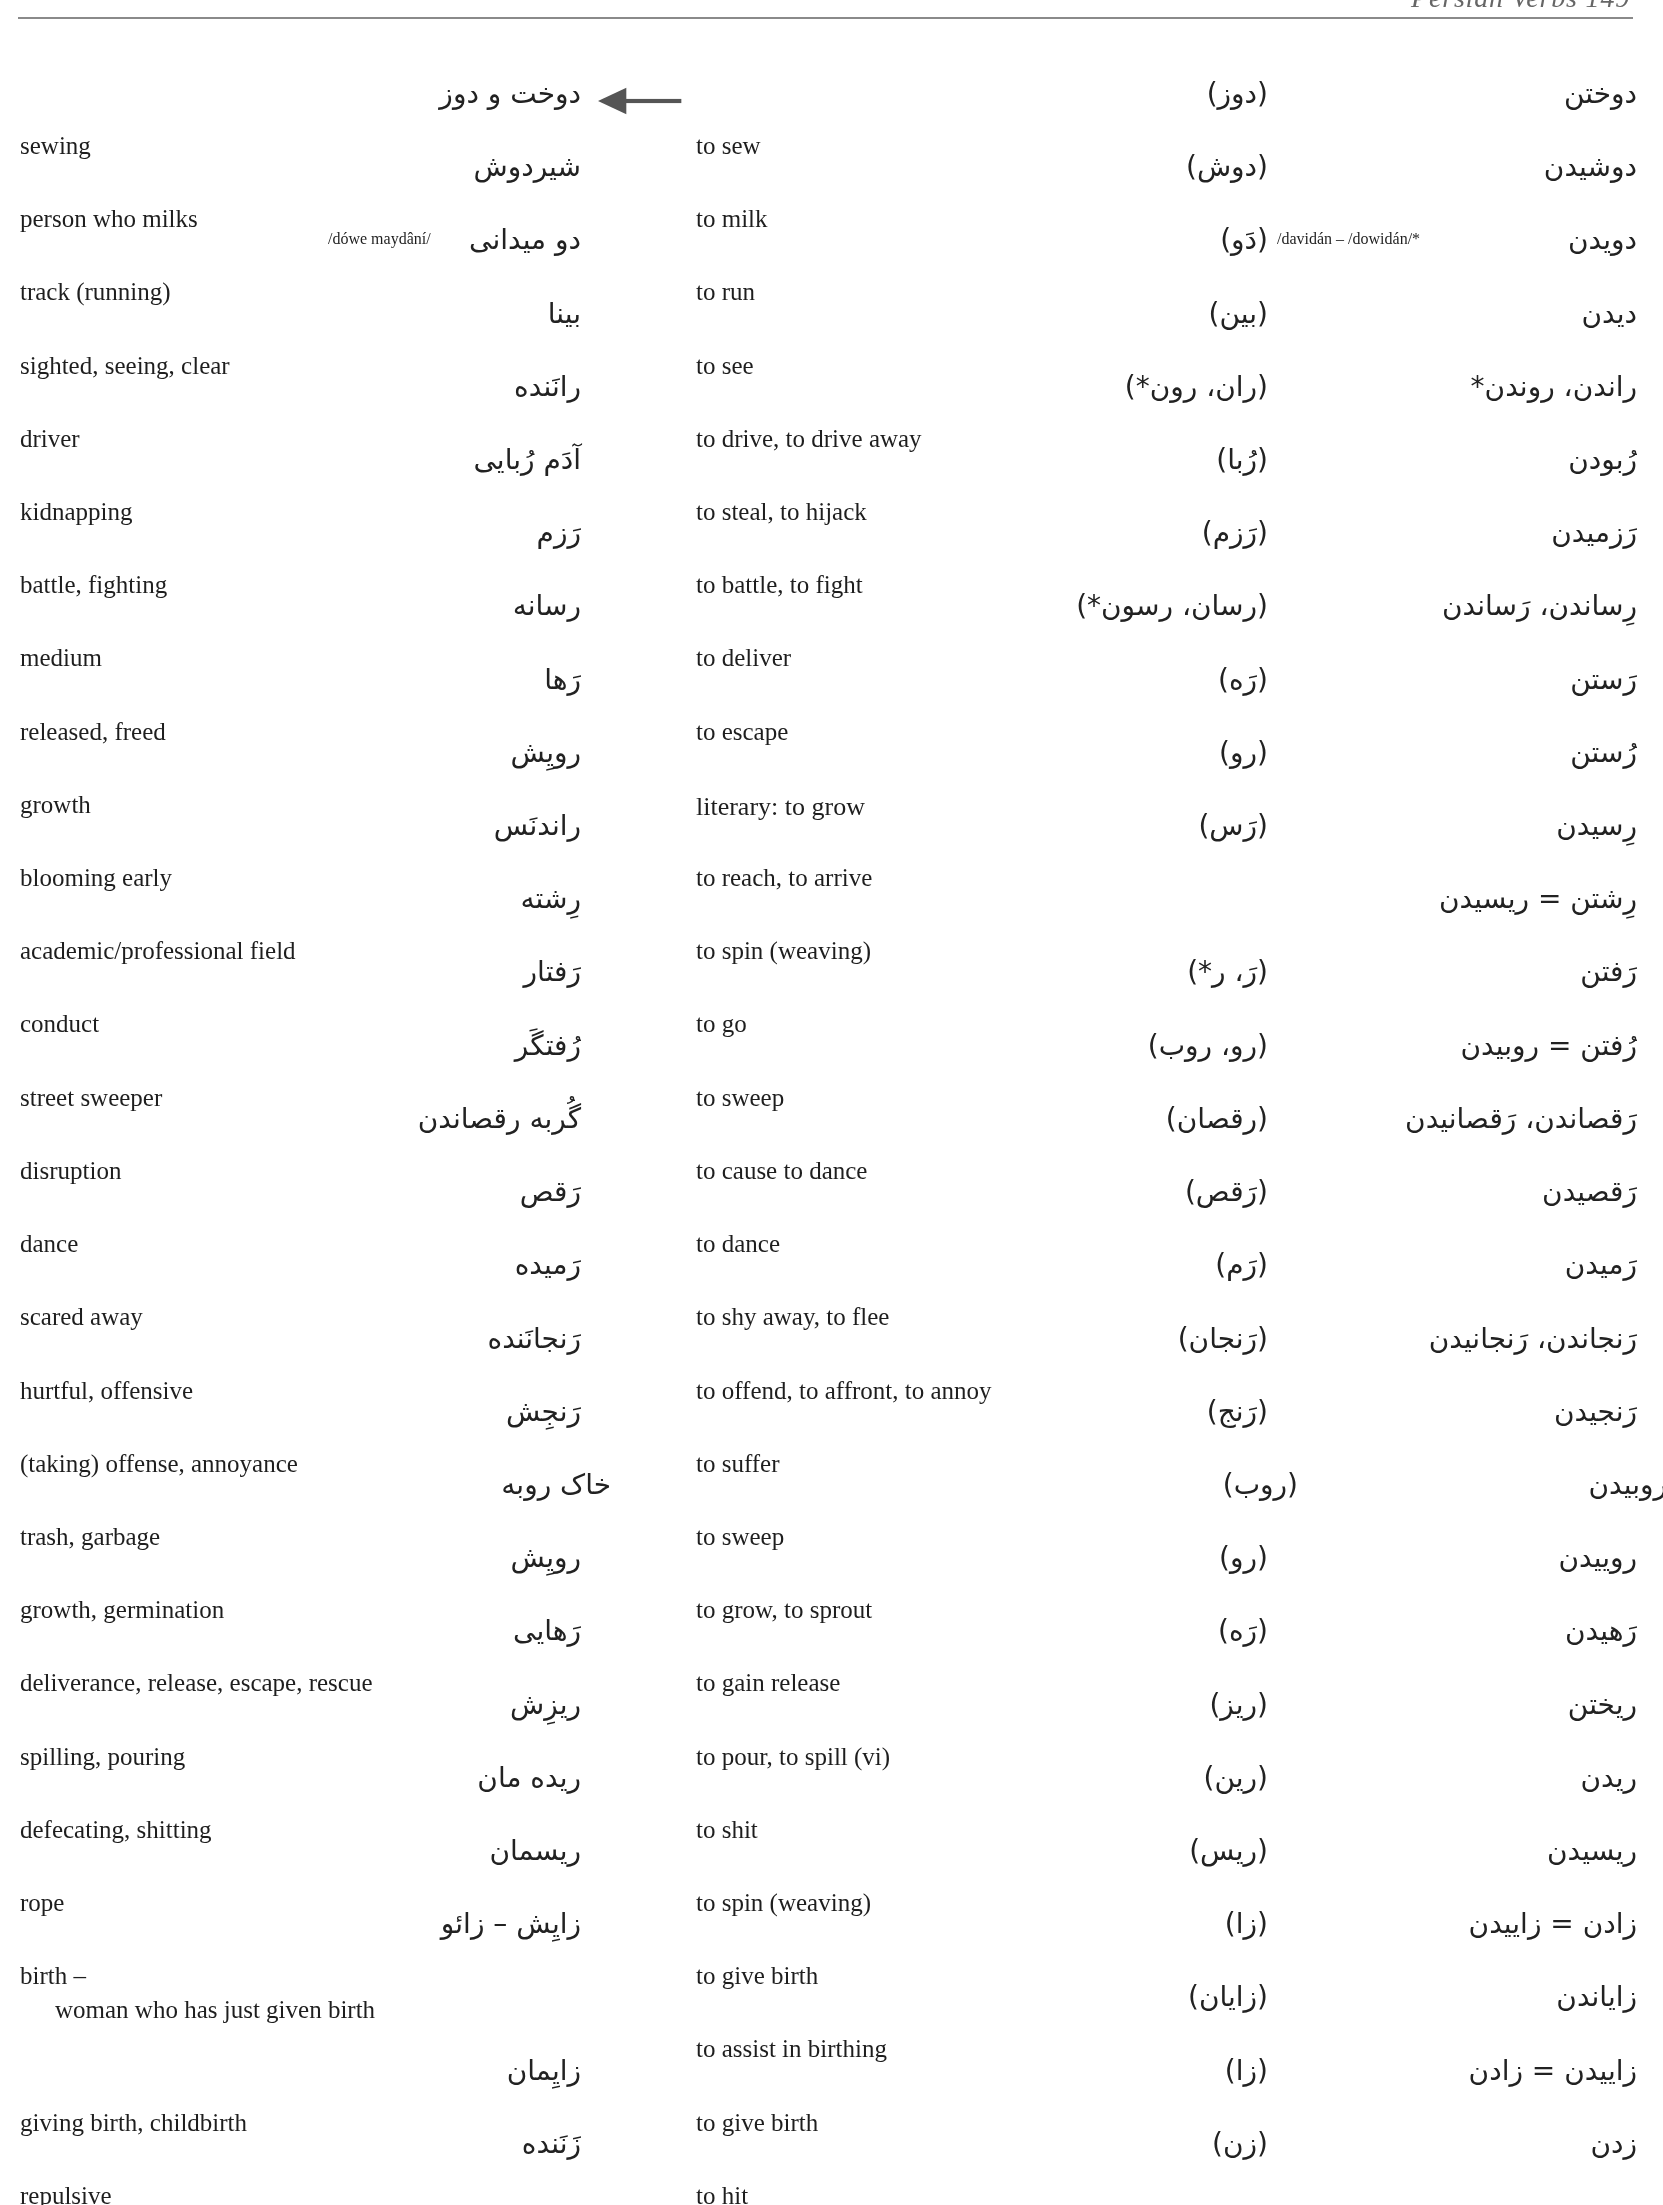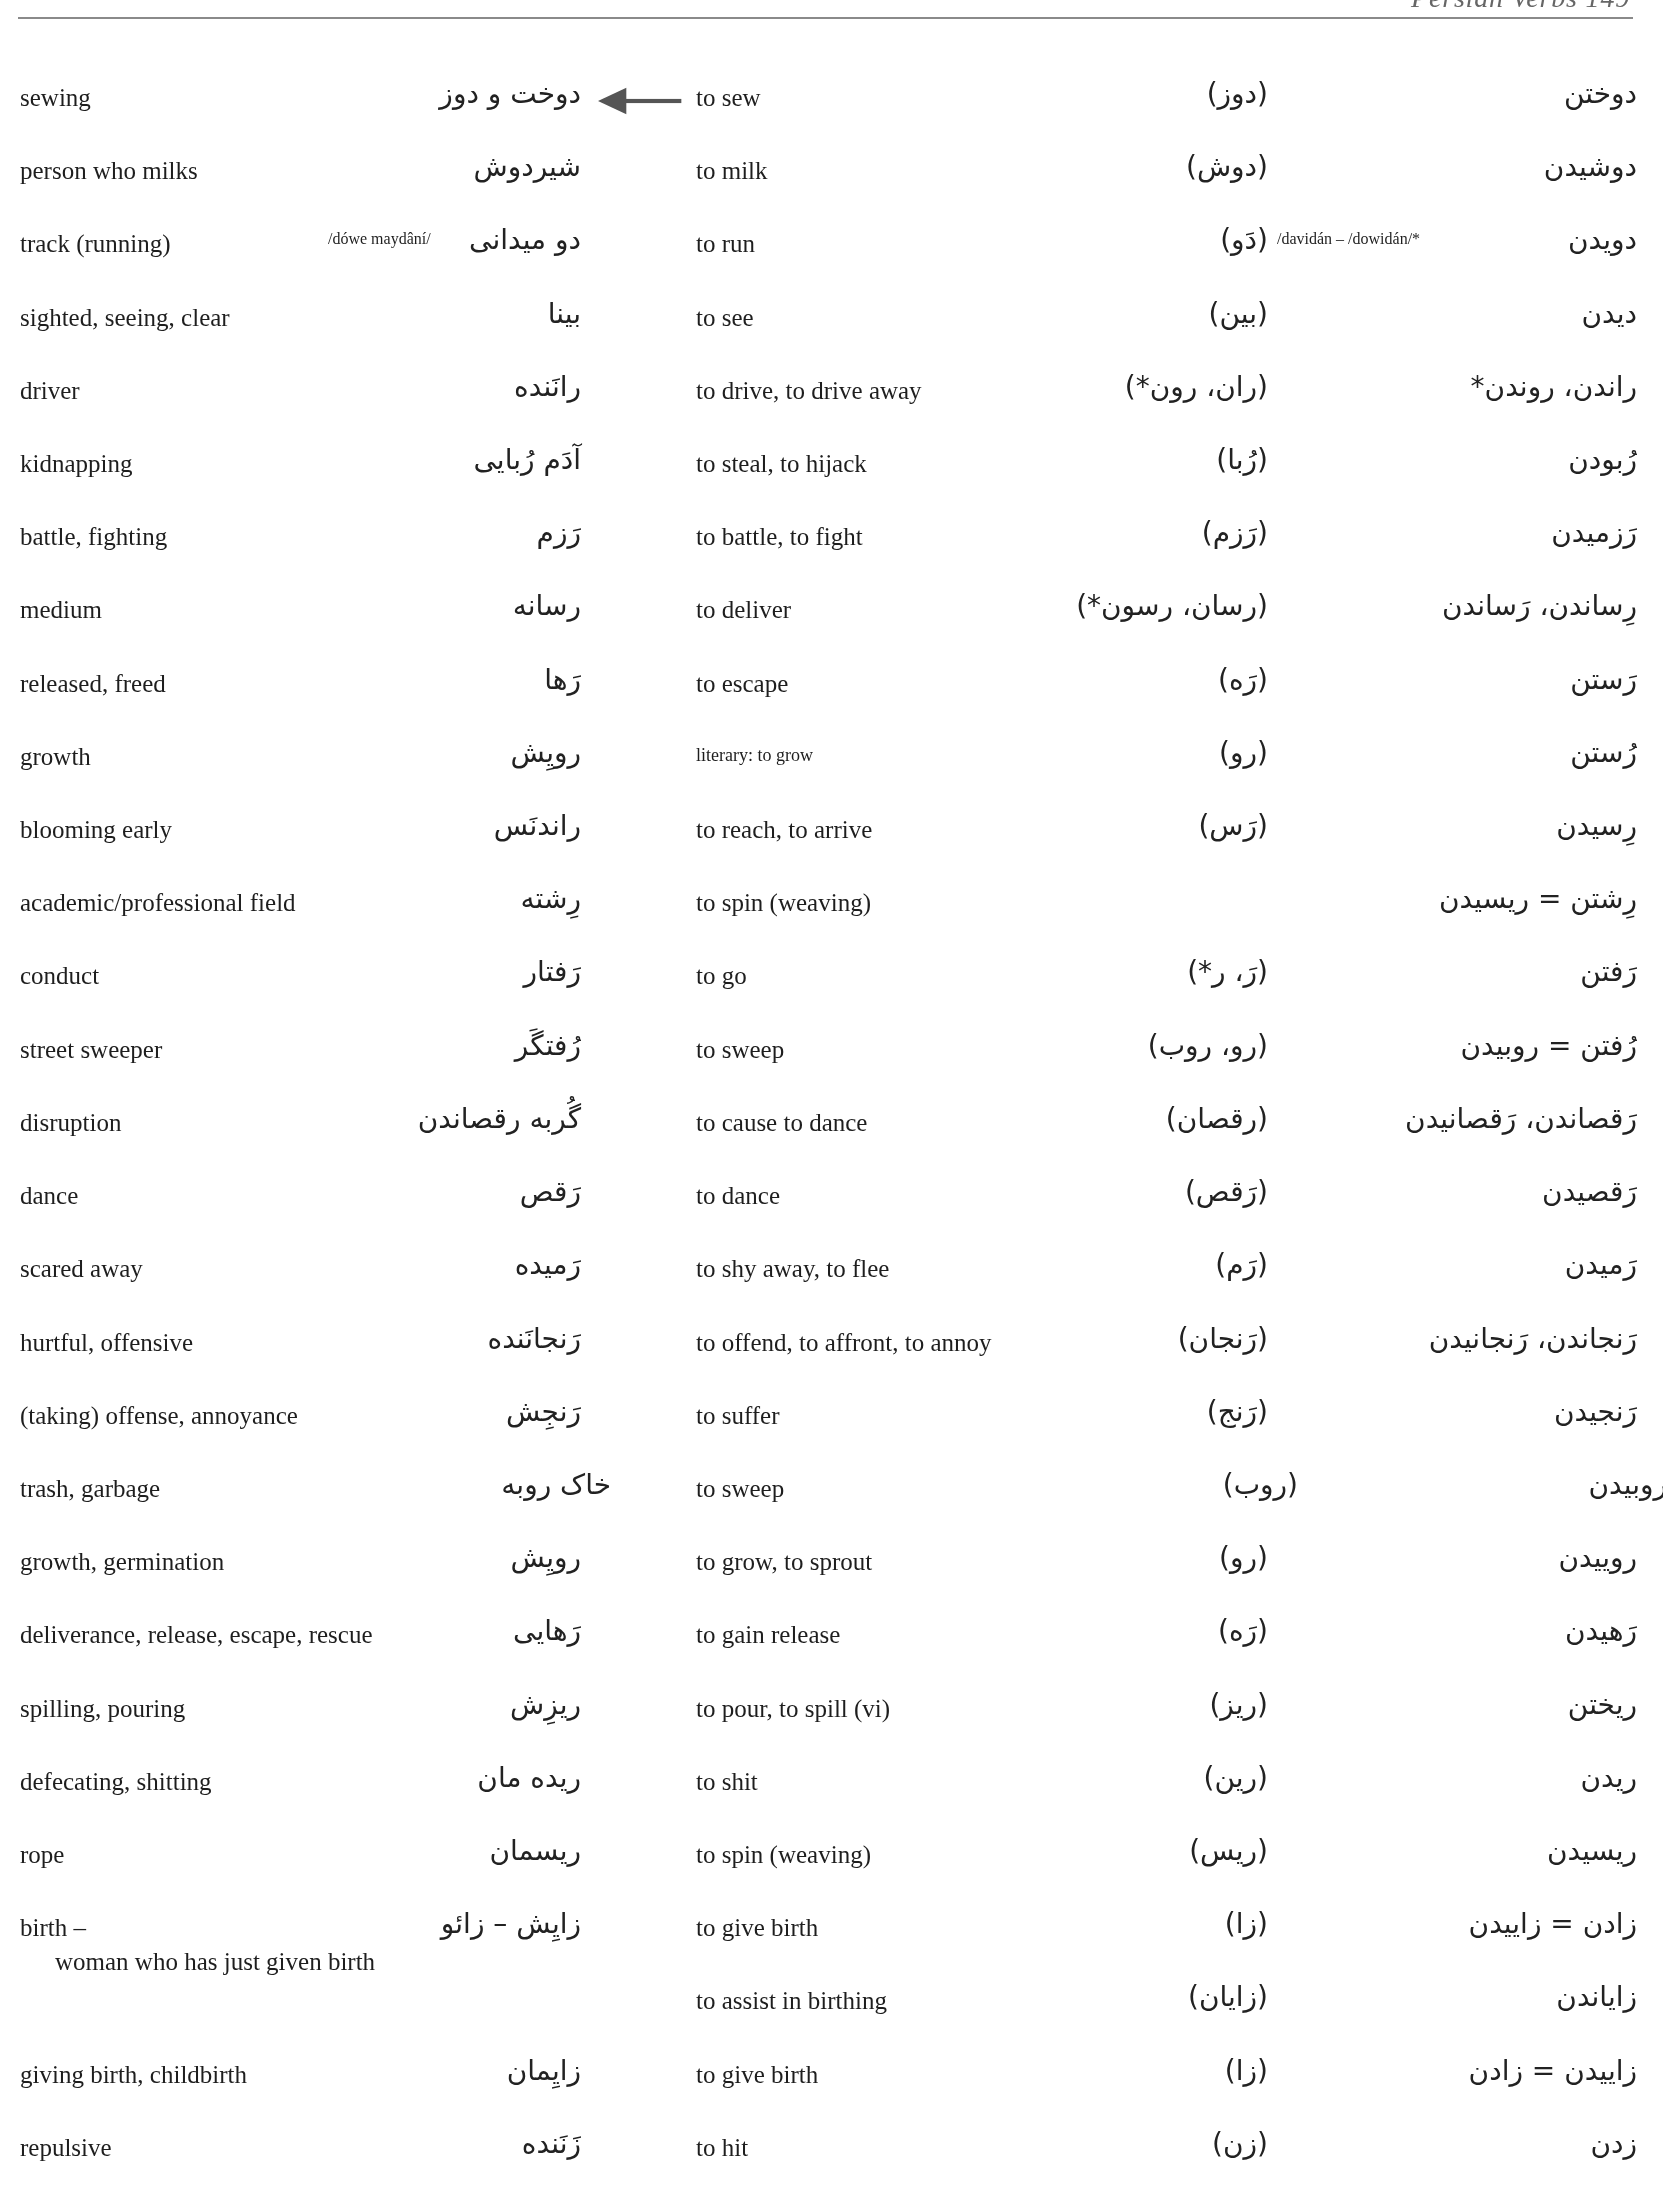--- a/index.html
+++ b/index.html
@@ -8,31 +8,31 @@
     position: absolute; right: 33px; top: -18px;
     font-family: "Liberation Serif", serif; font-style: italic; font-size: 28px; color: #666;
     letter-spacing: 0.8px;
   }
   .header-rule {
     position: absolute; left: 18px; width: 1615px; top: 16.6px; height: 2.5px; background: #8a8a8a;
   }
   .row { position: absolute; left: 0; width: 1663px; height: 66px; }
   .en {
     position: absolute; font-family: "Liberation Serif", serif; font-size: 25px; color: #1e1e1e;
-    white-space: nowrap; line-height: 1;
+    white-space: nowrap; line-height: 1; margin-top: 48px;
   }
   .fa {
     position: absolute; font-family: "DejaVu Sans", sans-serif; font-size: 28px; color: #222;
     white-space: nowrap; direction: rtl; line-height: 1;
   }
   .derived-en { left: 20px; top: 11.6px; }
   .derived-en-sub { left: 55px; top: 46px; }
   .derived-fa { right: calc(1663px - 581px); top: 6.6px; }
   .verb-en { left: 696px; top: 11.6px; }
-  .verb-en.small { font-size: 18px; top: 14px; }
+  .verb-en.small { font-size: 26px; top: 14px; }
   .stem { right: calc(1663px - 1268px); top: 6.6px; }
   .infinitive { right: calc(1663px - 1637px); top: 6.6px; }
   .translit {
     position: absolute; font-family: "Liberation Serif", serif; font-size: 16px; color: #1e1e1e;
     white-space: nowrap; line-height: 1;
   }
   .derived-translit { left: 328px; top: 12.4px; }
   .inf-translit { left: 1277px; top: 12.4px; }
   .arrow {
     position: absolute; left: 598px; top: 13.3px; width: 85px; height: 30px;

